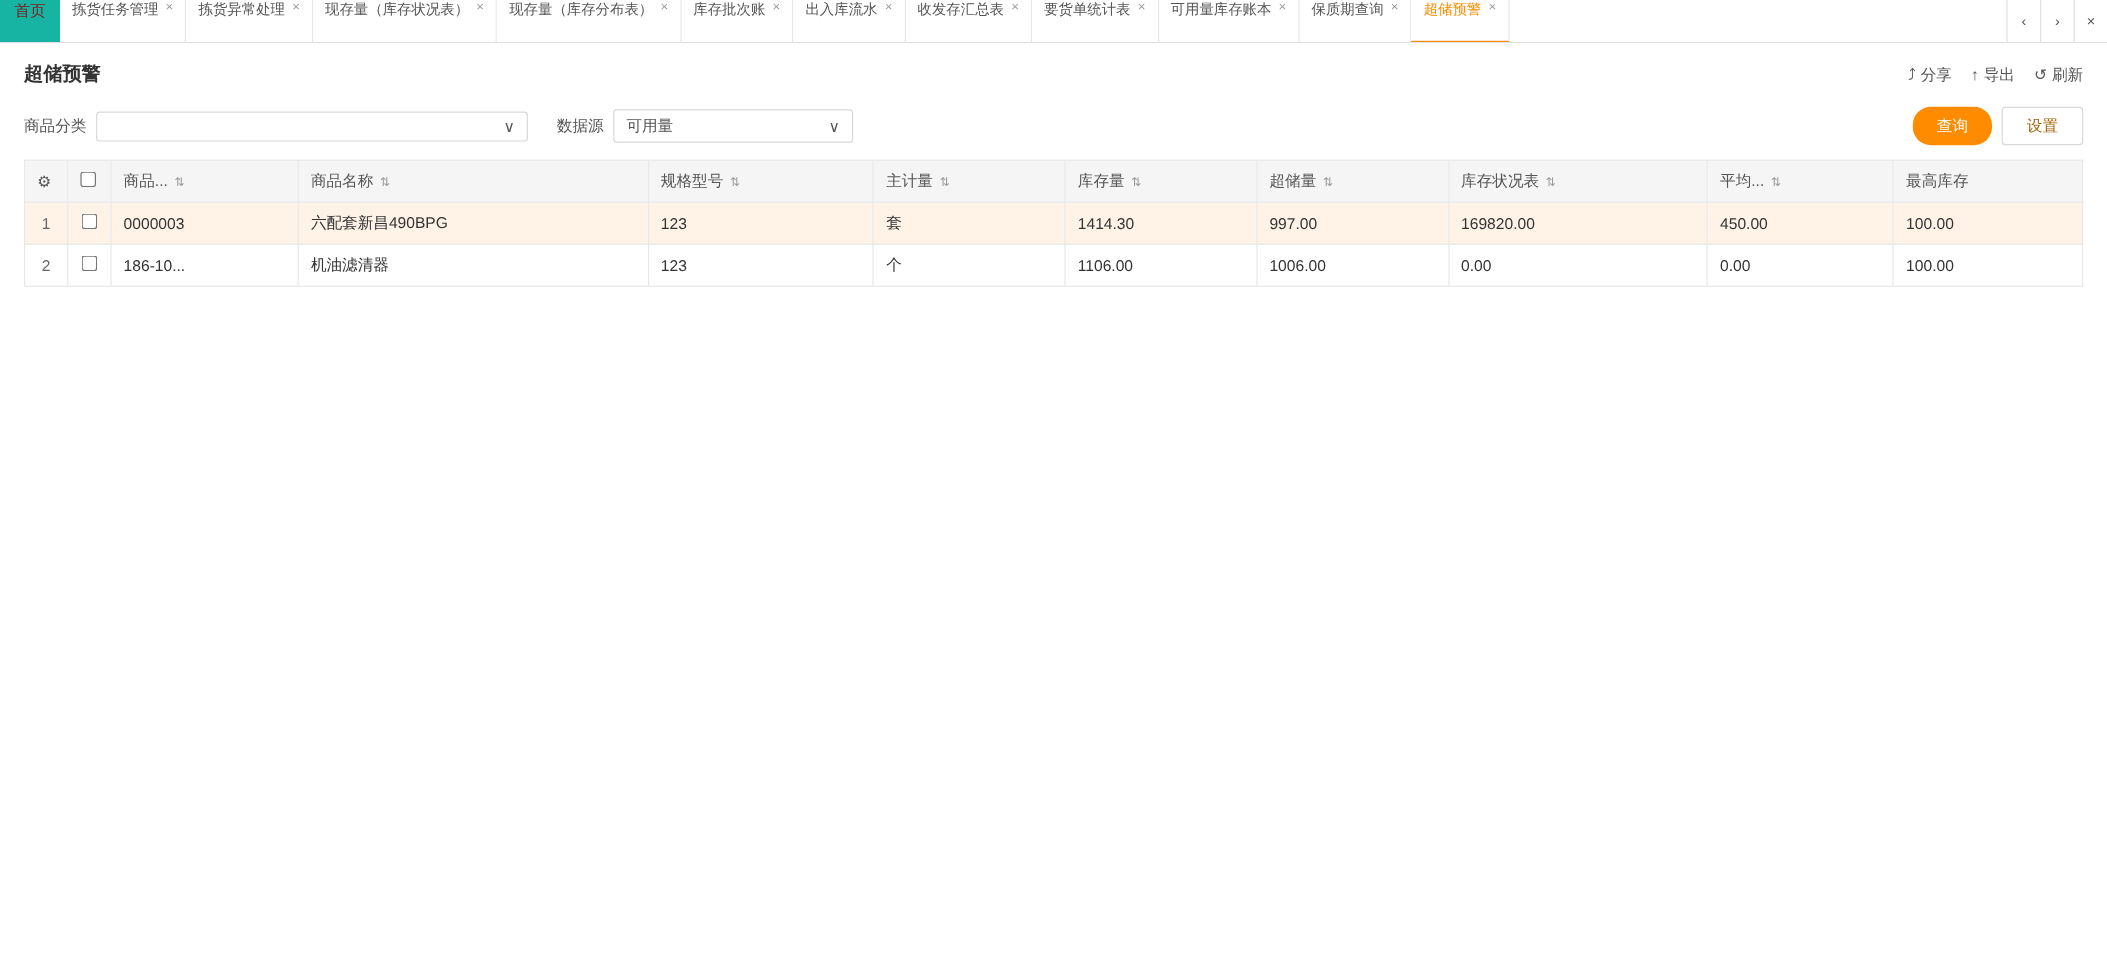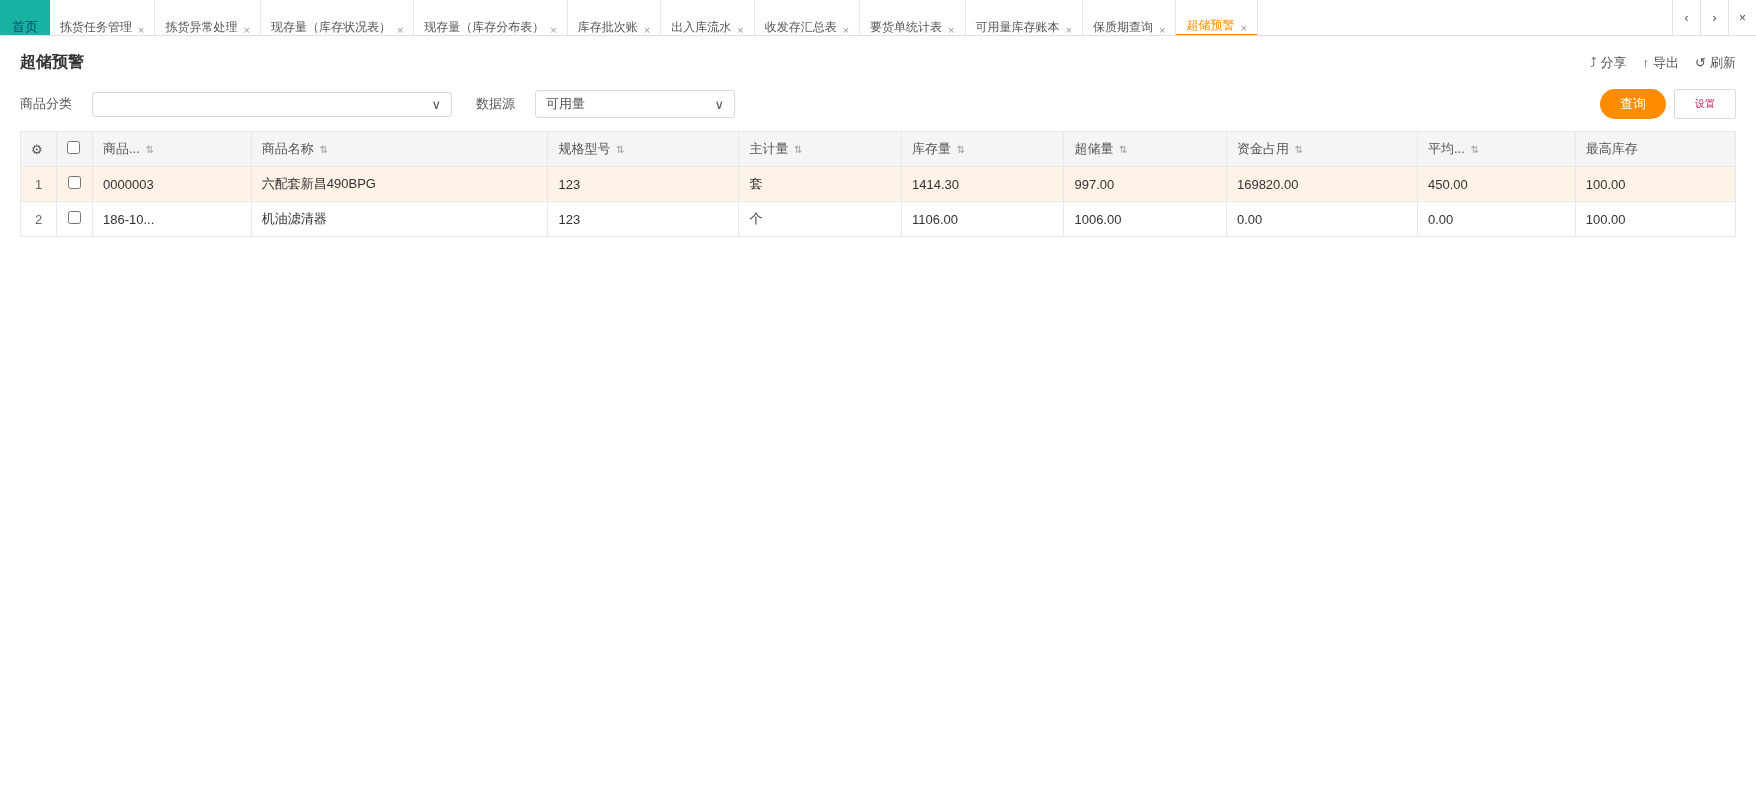--- a/index.html
+++ b/index.html
@@ -9,21 +9,21 @@
     .top-nav {
       display: flex;
       align-items: center;
       background: #fff;
       border-bottom: 1px solid #e0e0e0;
       height: 36px;
       overflow: hidden;
     }
     .nav-tab {
       display: flex;
-      align-items: flex-end;
+      align-items: flex-start;
       padding: 0 10px;
       height: 36px;
       white-space: nowrap;
       cursor: pointer;
       font-size: 12px;
       color: #555;
       border-right: 1px solid #e8e8e8;
       flex-shrink: 0;
     }
     .nav-tab.active {
@@ -35,23 +35,23 @@
     .nav-tab .close-btn {
       margin-left: 6px;
       color: #999;
       font-size: 11px;
       cursor: pointer;
     }
     .nav-tab-home {
       padding: 0 12px;
       height: 36px;
       display: flex;
-      align-items: flex-end;
+      align-items: flex-start;
       background: #17b3a3;
-      color: #0c4a6e;
+      color: #7f1d1d;
       font-size: 13px;
       cursor: pointer;
       flex-shrink: 0;
       font-family: Liberation Serif, serif;
     }
     .nav-arrows {
       display: flex;
       margin-left: auto;
       flex-shrink: 0;
     }
@@ -104,21 +104,21 @@
     
     .filter-row {
       display: flex;
       align-items: center;
       gap: 24px;
       margin-bottom: 12px;
     }
     .filter-item {
       display: flex;
       align-items: center;
-      gap: 20px;
+      gap: 8px;
     }
     .filter-label {
       color: #555;
       font-size: 13px;
       white-space: nowrap;
     }
     .filter-select {
       display: flex;
       align-items: center;
       border: 1px solid #d9d9d9;
@@ -143,25 +143,25 @@
       background: #ff8c00;
       color: #fff;
       border: none;
       border-radius: 15px;
       padding: 6px 20px;
       font-size: 13px;
       cursor: pointer;
     }
     .btn-settings {
       background: #fff;
-      color: #be185d;
+      color: #a16207;
       border: 1px solid #d9d9d9;
       border-radius: 3px;
       padding: 6px 20px;
-      font-size: 10px;
+      font-size: 13px;
       cursor: pointer;
     }
 
     
     .data-table {
       width: 100%;
       border-collapse: collapse;
       font-size: 13px;
     }
     .data-table th {
@@ -337,21 +337,21 @@
         </th>
         <th>
           <span>库存量</span>
           <span class="sort-icon">⇅</span>
         </th>
         <th>
           <span>超储量</span>
           <span class="sort-icon">⇅</span>
         </th>
         <th>
-          <span>资金占用</span>
+          <span>库存状况表</span>
           <span class="sort-icon">⇅</span>
         </th>
         <th>
           <span>平均...</span>
           <span class="sort-icon">⇅</span>
         </th>
         <th>
           <span>最高库存</span>
         </th>
       </tr>

